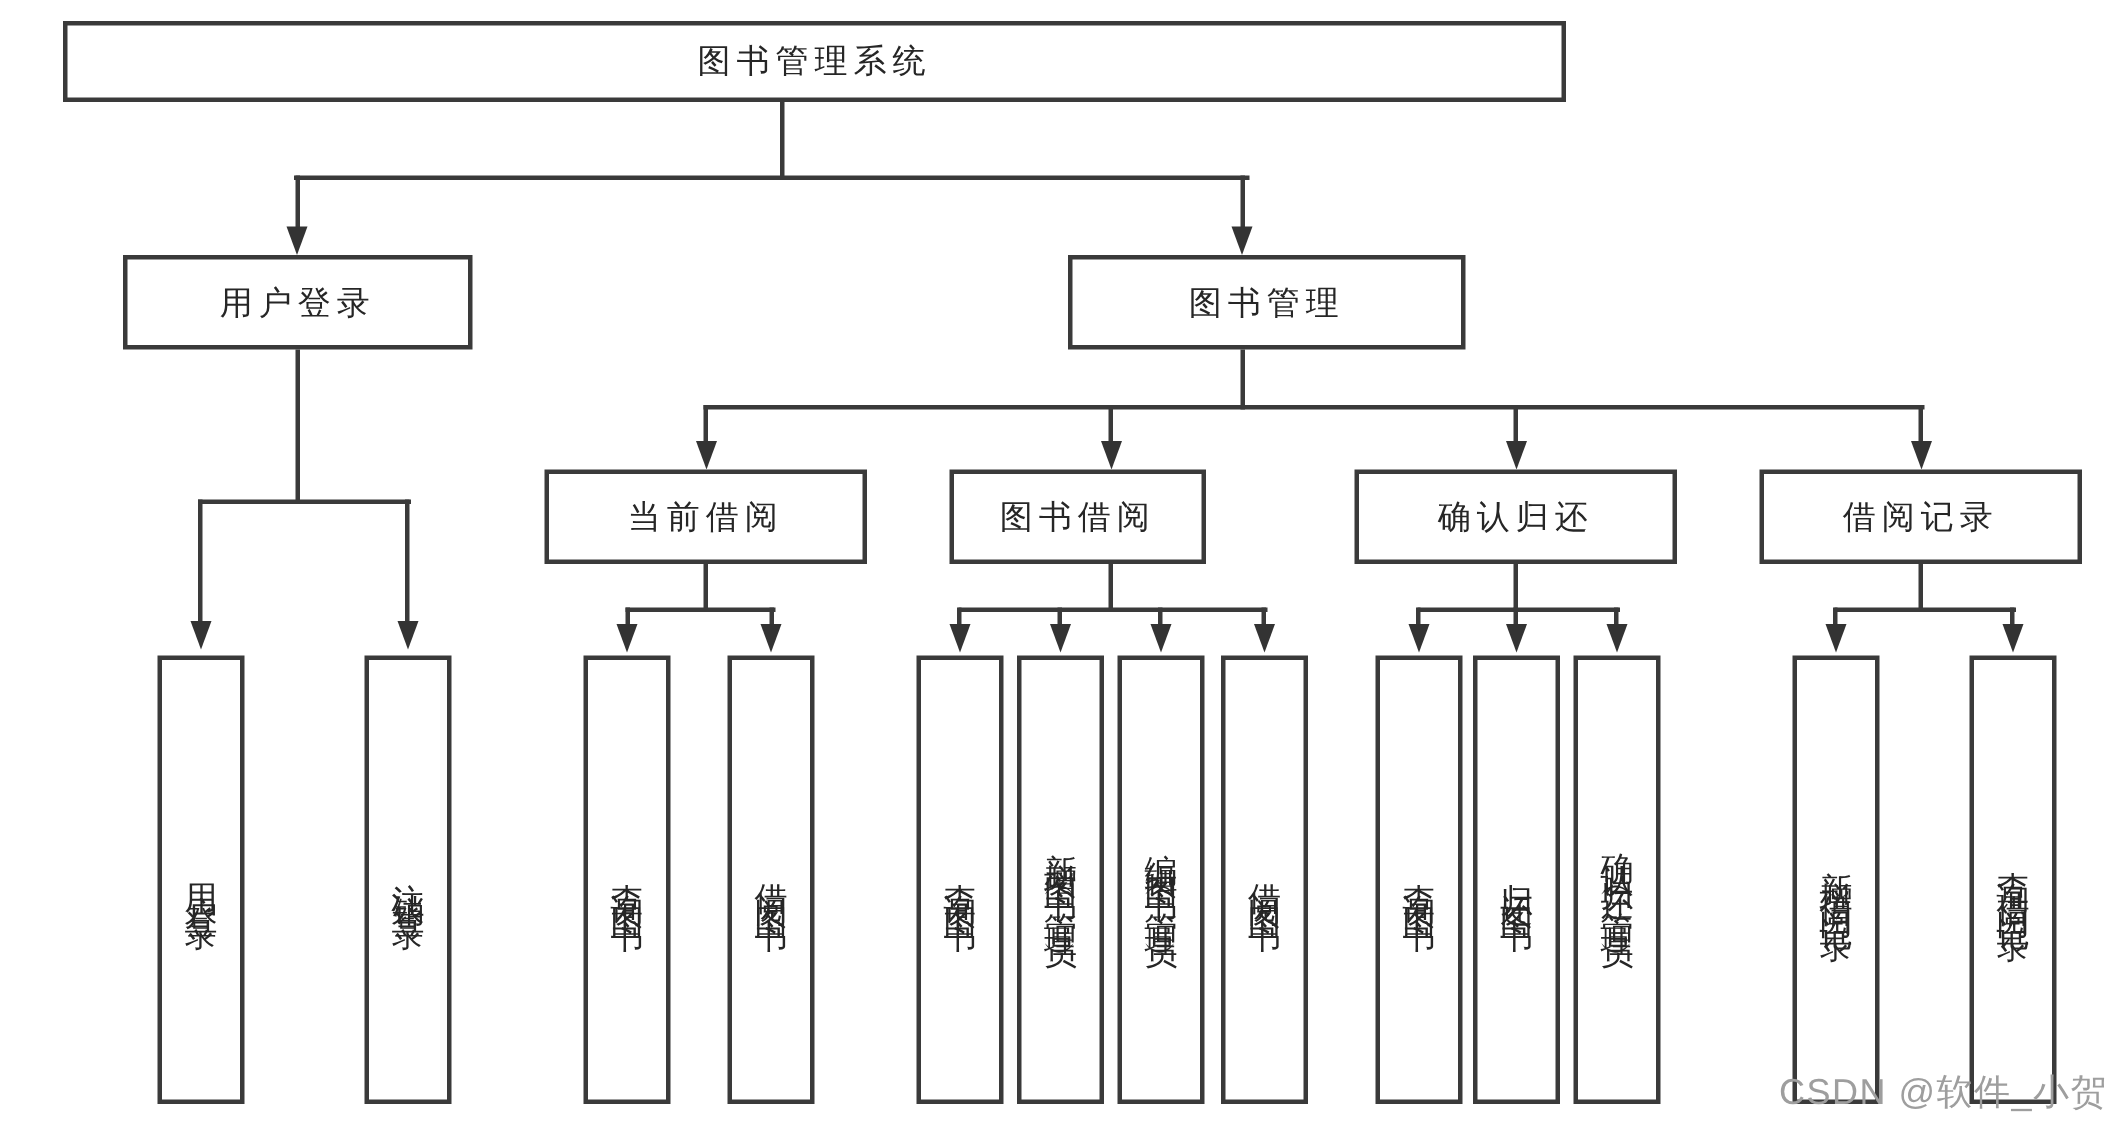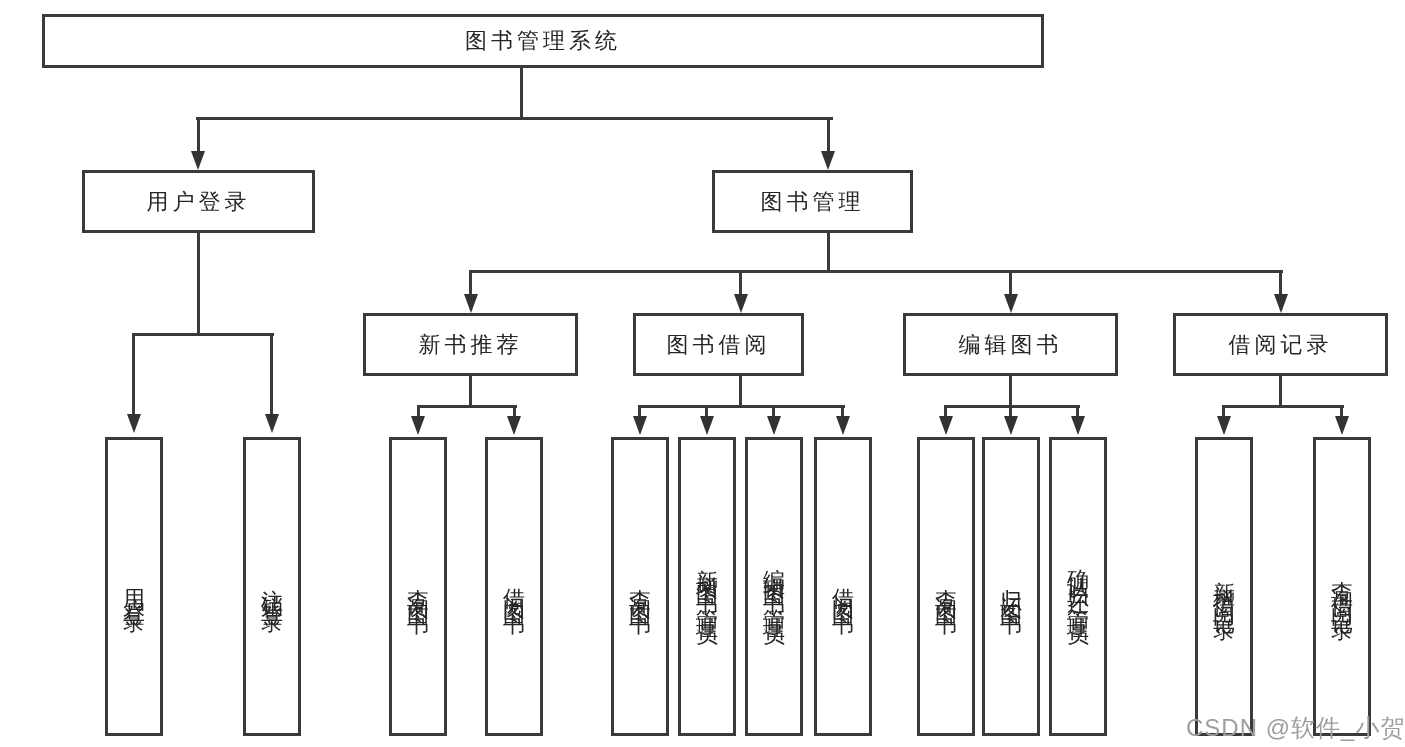--- a/index.html
+++ b/index.html
@@ -39,43 +39,43 @@
   <div class="box" style="left:21px; top:14px; width:1002px; height:54px;margin-left:21px;">图书管理系统</div>
 
   <div class="vline" style="left:520px; top:68px; width:3px; height:50px;"></div>
   <div class="hline" style="left:196px; top:117px; width:637px; height:3px;"></div>
   <div class="vline" style="left:197px; top:117px; width:3px; height:35px;"></div>
   <div class="arrow" style="left:191px; top:151px;"></div>
   <div class="vline" style="left:827px; top:117px; width:3px; height:35px;"></div>
   <div class="arrow" style="left:821px; top:151px;"></div>
 
   <div class="box" style="left:82px; top:170px; width:233px; height:63px;">用户登录</div>
-  <div class="box" style="left:712px; top:170px; width:201px; height:63px;">图书管理</div>
+  <div class="box" style="left:712px; top:170px; width:265px; height:63px;">图书管理</div>
 
   <div class="vline" style="left:197px; top:233px; width:3px; height:102px;"></div>
   <div class="hline" style="left:132px; top:333px; width:142px; height:3px;"></div>
   <div class="vline" style="left:132px; top:333px; width:3px; height:81px;"></div>
   <div class="arrow" style="left:127px; top:414px;"></div>
   <div class="vline" style="left:270px; top:333px; width:3px; height:81px;"></div>
   <div class="arrow" style="left:265px; top:414px;"></div>
 
   <div class="vline" style="left:827px; top:233px; width:3px; height:40px;"></div>
   <div class="hline" style="left:469px; top:270px; width:814px; height:3px;"></div>
   <div class="vline" style="left:469px; top:270px; width:3px; height:25px;"></div>
   <div class="arrow" style="left:464px; top:294px;"></div>
   <div class="vline" style="left:739px; top:270px; width:3px; height:25px;"></div>
   <div class="arrow" style="left:734px; top:294px;"></div>
   <div class="vline" style="left:1009px; top:270px; width:3px; height:25px;"></div>
   <div class="arrow" style="left:1004px; top:294px;"></div>
   <div class="vline" style="left:1279px; top:270px; width:3px; height:25px;"></div>
   <div class="arrow" style="left:1274px; top:294px;"></div>
 
-  <div class="box" style="left:363px; top:313px; width:215px; height:63px;">新书推荐</div>
+  <div class="box" style="left:363px; top:313px; width:215px; height:63px;">当前借阅</div>
   <div class="box" style="left:633px; top:313px; width:171px; height:63px;">图书借阅</div>
-  <div class="box" style="left:903px; top:313px; width:215px; height:63px;">编辑图书</div>
+  <div class="box" style="left:903px; top:313px; width:215px; height:63px;">确认归还</div>
   <div class="box" style="left:1173px; top:313px; width:215px; height:63px;">借阅记录</div>
 
   <div class="vline" style="left:469px; top:376px; width:3px; height:31px;"></div>
   <div class="hline" style="left:417px; top:405px; width:100px; height:3px;"></div>
   <div class="vline" style="left:417px; top:405px; width:3px; height:12px;"></div>
   <div class="arrow" style="left:411px; top:416px;"></div>
   <div class="vline" style="left:513px; top:405px; width:3px; height:12px;"></div>
   <div class="arrow" style="left:507px; top:416px;"></div>
 
   <div class="vline" style="left:739px; top:376px; width:3px; height:31px;"></div>

